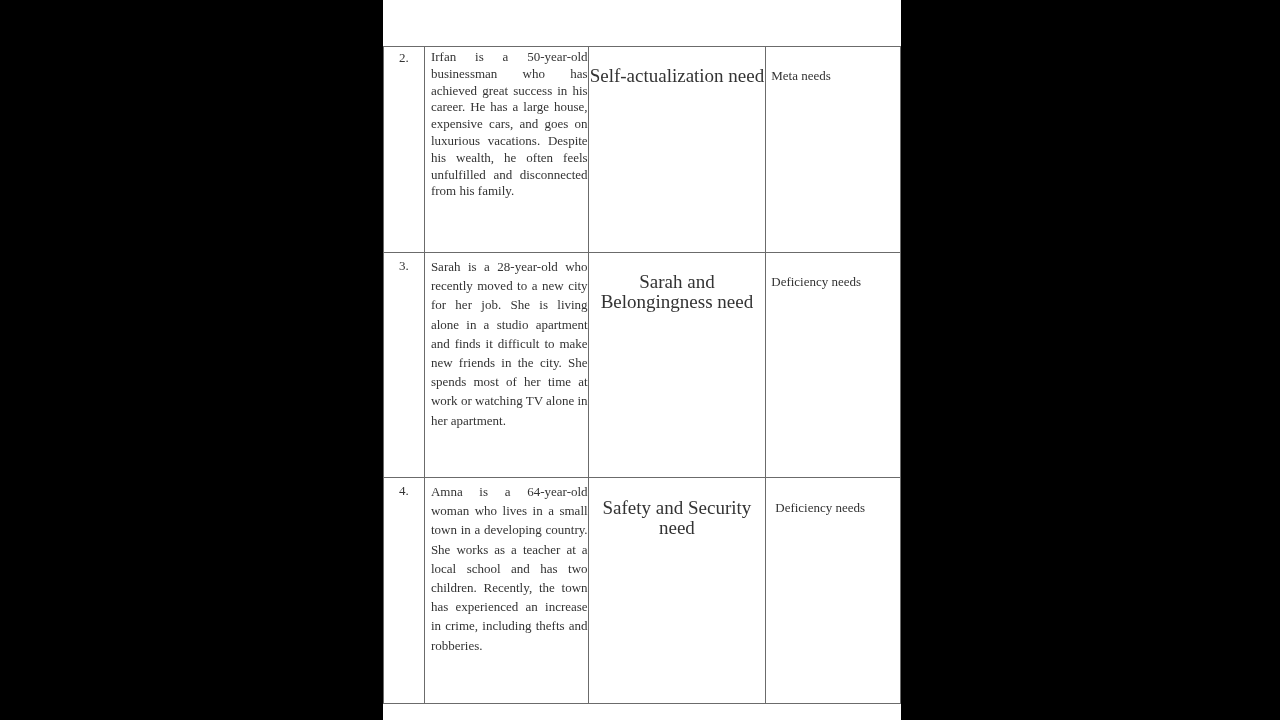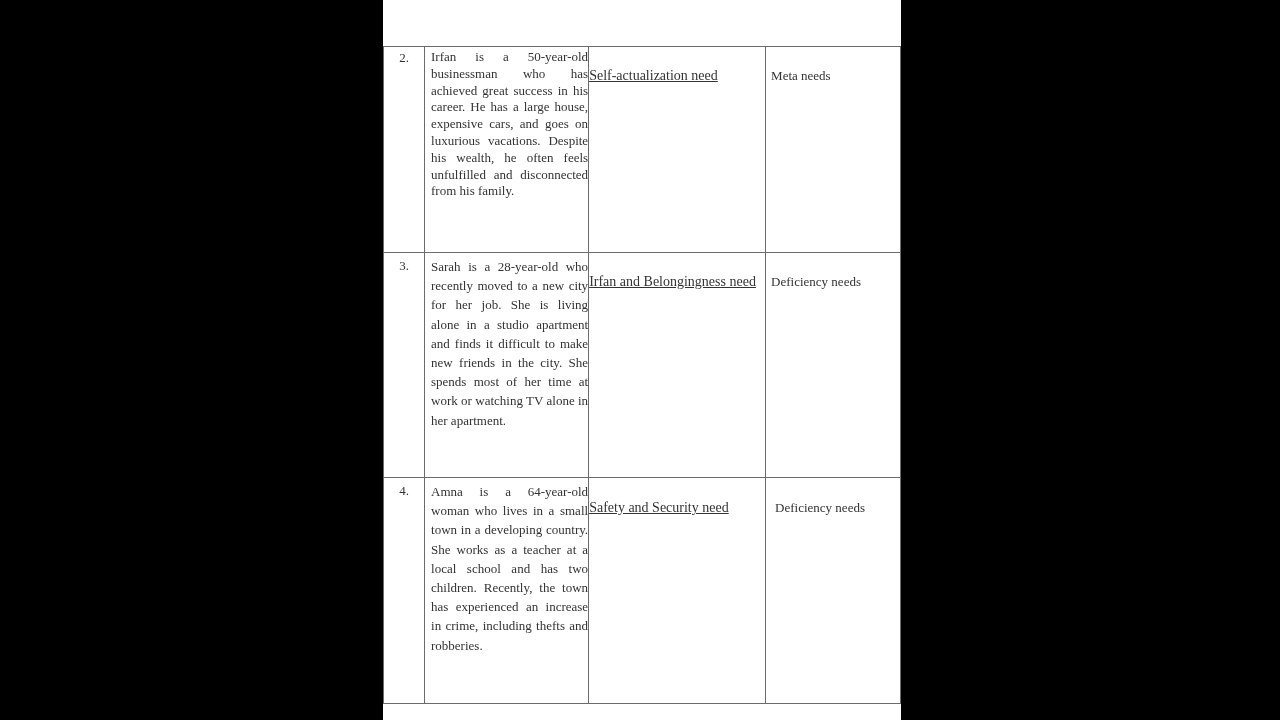--- a/index.html
+++ b/index.html
@@ -4,21 +4,21 @@
 <style>
   html, body { margin:0; padding:0; }
   body { width:1280px; height:720px; background:#000; position:relative; overflow:hidden; }
   .page { position:absolute; left:383px; top:0; width:518px; height:720px; background:#fff; }
   table.needs { position:absolute; left:0; top:46px; border-collapse:collapse; table-layout:fixed;
     font-family:"Liberation Serif","DejaVu Serif",serif; color:#333; }
   table.needs td { border:1.5px solid #6b6b6b; vertical-align:top; padding:0; }
   td.num { width:41px; text-align:center; font-size:13px; padding-top:3px !important; }
   td.desc { width:160px; font-size:13px; line-height:16.8px; text-align:justify; padding:2px 0 0 6px !important; }
   td.desc div { text-align-last:left; }
-  td.need { width:179px; font-size:14px; line-height:19.5px; padding-top:19px !important;text-decoration:underline; }
+  td.need { width:179px; font-size:19px; text-align:center; line-height:19.5px; padding-top:19px !important; }
   td.cat { width:126px; font-size:13px; line-height:19.5px; padding:19px 0 0 5px !important; white-space:nowrap; }
   tr.r2 td { height:186px; }
   tr.r3 td { height:205px; }
   tr.r4 td { height:205px; }
   tr.r3 td.desc { line-height:19.2px; }
   tr.r4 td.desc { line-height:19.2px; }
   tr.r3 td.desc, tr.r4 td.desc { padding-top:4px !important; }
   tr.r3 td.num, tr.r4 td.num { padding-top:5px !important; }
   tr.r3 td.need, tr.r3 td.cat { padding-top:19px !important; }
   tr.r4 td.need { padding-top:20px !important; }
@@ -36,21 +36,21 @@
             <div>Irfan is a 50-year-old businessman who has achieved great success in his career. He has a large house, expensive cars, and goes on luxurious vacations. Despite his wealth, he often feels unfulfilled and disconnected from his family.</div>
           </td>
       <td class="need">Self-actualization need</td>
       <td class="cat">Meta needs</td>
     </tr>
     <tr class="r3">
       <td class="num">3.</td>
       <td class="desc">
             <div>Sarah is a 28-year-old who recently moved to a new city for her job. She is living alone in a studio apartment and finds it difficult to make new friends in the city. She spends most of her time at work or watching TV alone in her apartment.</div>
           </td>
-      <td class="need">Irfan and Belongingness need</td>
+      <td class="need">Sarah and Belongingness need</td>
       <td class="cat">Deficiency needs</td>
     </tr>
     <tr class="r4">
       <td class="num">4.</td>
       <td class="desc">
             <div>Amna is a 64-year-old woman who lives in a small town in a developing country. She works as a teacher at a local school and has two children. Recently, the town has experienced an increase in crime, including thefts and robberies.</div>
           </td>
       <td class="need">Safety and Security need</td>
       <td class="cat">Deficiency needs</td>
     </tr>

